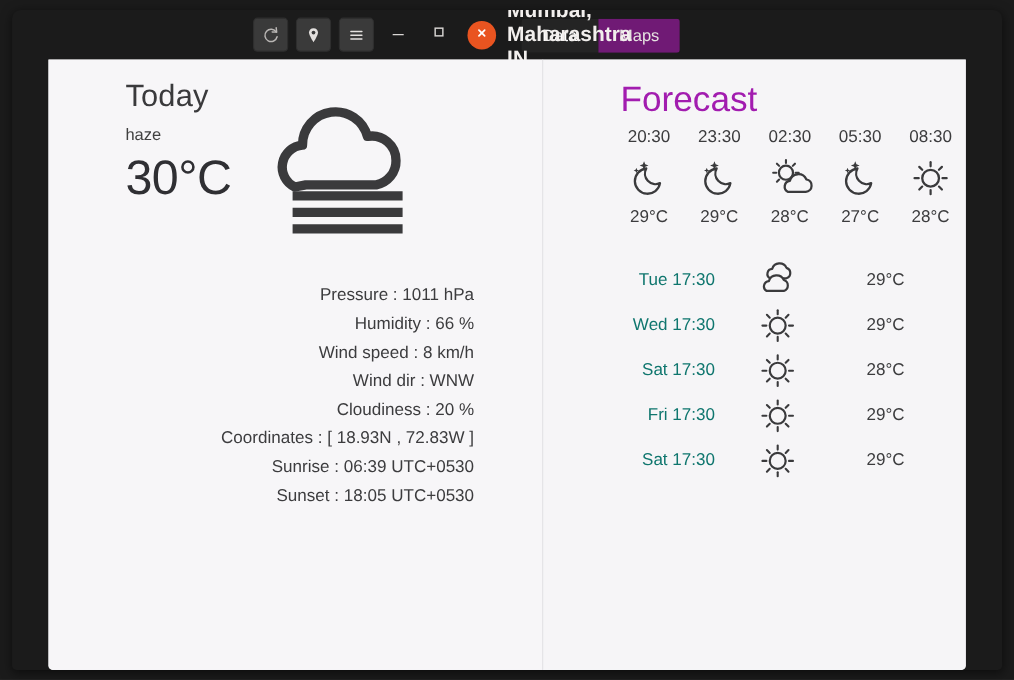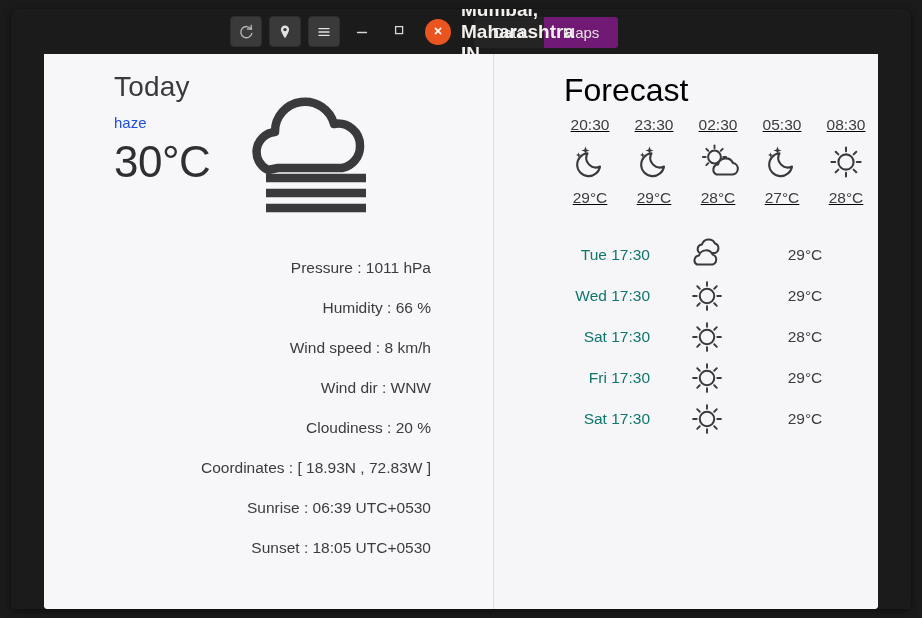--- a/index.html
+++ b/index.html
@@ -149,21 +149,21 @@
   }
   #today-heading {
     font-size: 28px;
     font-weight: 300;
     color: #3a3a3c;
     letter-spacing: 0.2px;
     line-height: 1.05;
   }
   #today-condition {
     font-size: 15px;
-    color: #1d4ed8;
+    color: #404040;
     margin-top: 13px;
   }
   #today-temp {
     font-size: 44px;
     font-weight: 500;
     color: #2f2f33;
     margin-top: 6px;
     letter-spacing: -0.5px;
   }
   #today-icon-wrap {
@@ -172,49 +172,48 @@
     justify-content: flex-start;
     padding-left: 8px;
     padding-top: 12px;
   }
 
   #today-details {
     margin-top: 36px;
     padding-right: 62px;
     display: flex;
     flex-direction: column;
-    gap: 22px;
+    gap: 8px;
     align-items: flex-end;
   }
   .detail-row {
     font-size: 15.5px;
     color: #3c3c3e;
     white-space: nowrap;
   }
 
   
   #forecast-heading {
     font-size: 32px;
     font-weight: 300;
-    color: #000000;
+    color: #a21caf;
     padding: 20px 0 0 70px;
     line-height: 1.05;
   }
 
   #hourly-strip {
     display: flex;
     padding: 8px 0 0 64px;
     gap: 0px;
   }
   .hour-col {
     width: 64px;
     display: flex;
     flex-direction: column;
     align-items: center;
-    text-decoration: underline;
   }
   .hour-time {
     font-size: 15.5px;
     color: #3c3c3e;
   }
   .hour-icon {
     height: 48px;
     display: flex;
     align-items: center;
     justify-content: center;

